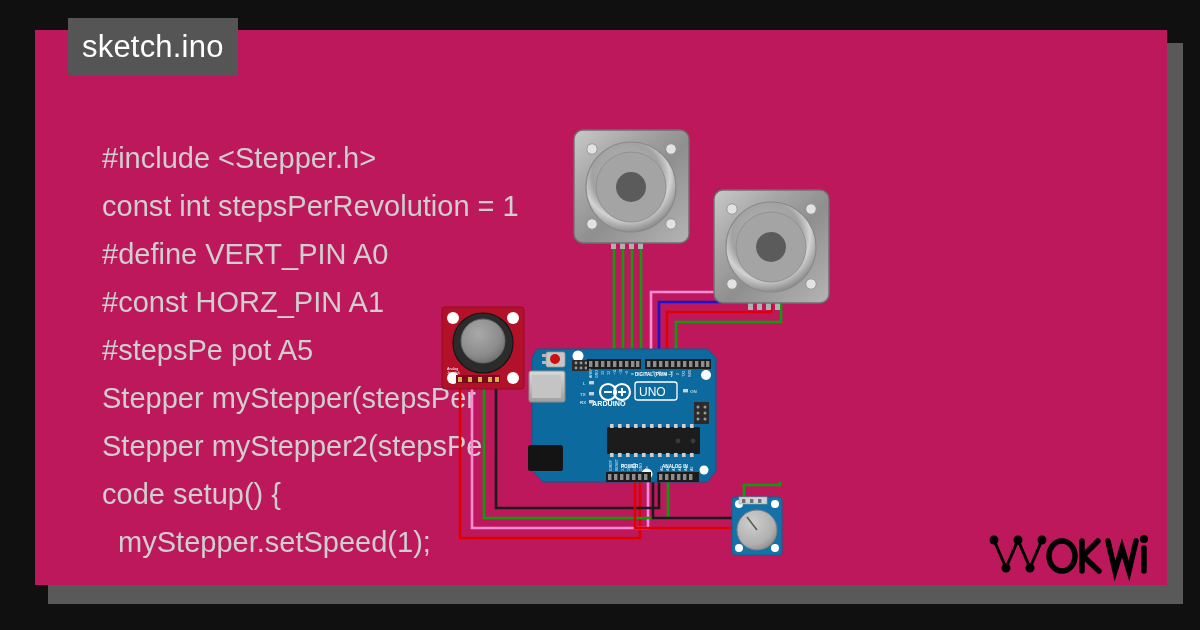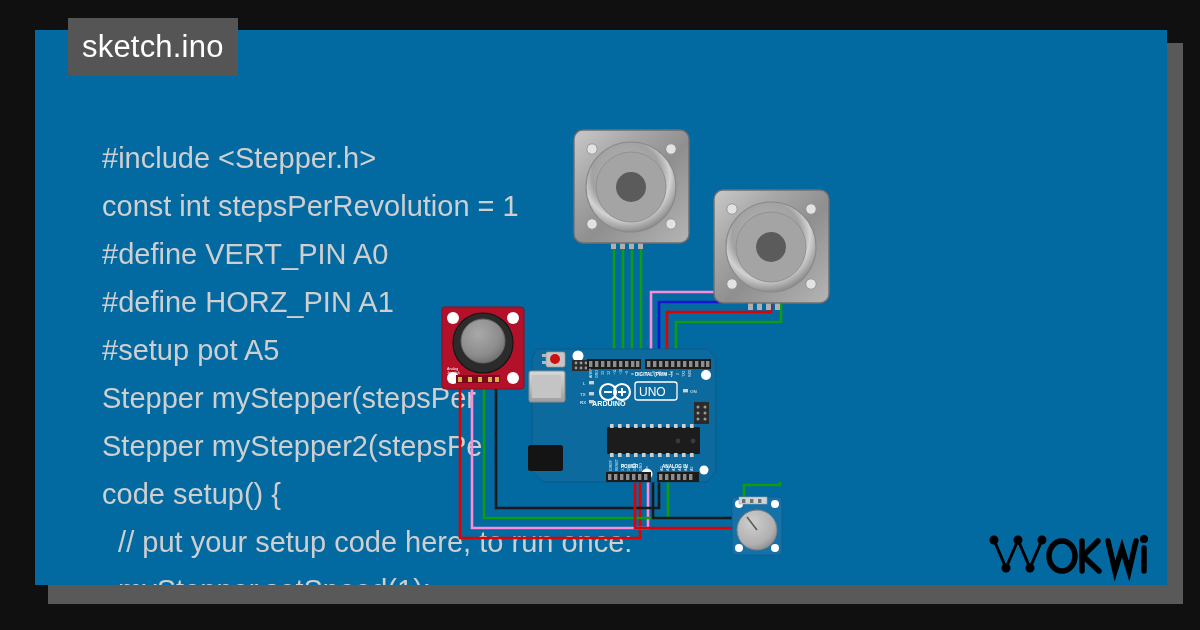--- a/index.html
+++ b/index.html
@@ -13,21 +13,21 @@
 
   
   .frame-shadow {
     position: absolute; left: 48px; top: 43px;
     width: 1135px; height: 561px;
     background: #595959;
   }
   .canvas {
     position: absolute; left: 35px; top: 30px;
     width: 1132px; height: 555px;
-    background: #0369a1;
+    background: #be185d;
     overflow: hidden;
   }
 
   
   .file-tab {
     position: absolute; left: 68px; top: 18px;
     background: #555555;
     color: #ffffff;
     font-size: 31px;
     line-height: 1;
@@ -68,26 +68,25 @@
 <div id="root">
 
   <div class="frame-shadow"></div>
 
   <div class="canvas">
 
     <div class="code">
       <div class="code-line">#include &lt;Stepper.h&gt;</div>
       <div class="code-line">const int stepsPerRevolution = 1</div>
       <div class="code-line">#define VERT_PIN A0</div>
-      <div class="code-line">#define HORZ_PIN A1</div>
-      <div class="code-line">#setup pot A5</div>
+      <div class="code-line">#const HORZ_PIN A1</div>
+      <div class="code-line">#stepsPe pot A5</div>
       <div class="code-line">Stepper myStepper(stepsPer            8,9,10,11);</div>
       <div class="code-line">Stepper myStepper2(stepsPe            ,7,6,5,4);</div>
       <div class="code-line">code setup() {</div>
-      <div class="code-line">  // put your setup code here, to run once:</div>
       <div class="code-line">  myStepper.setSpeed(1);</div>
     </div>
 
     <svg class="circuit" viewBox="0 0 1200 630">
       <defs>
         <linearGradient id="motorBody" x1="0" y1="0" x2="1" y2="1">
           <stop offset="0%" stop-color="#c9c9c9"></stop>
           <stop offset="28%" stop-color="#a8a8a8"></stop>
           <stop offset="55%" stop-color="#8f8f8f"></stop>
           <stop offset="100%" stop-color="#b5b5b5"></stop>

